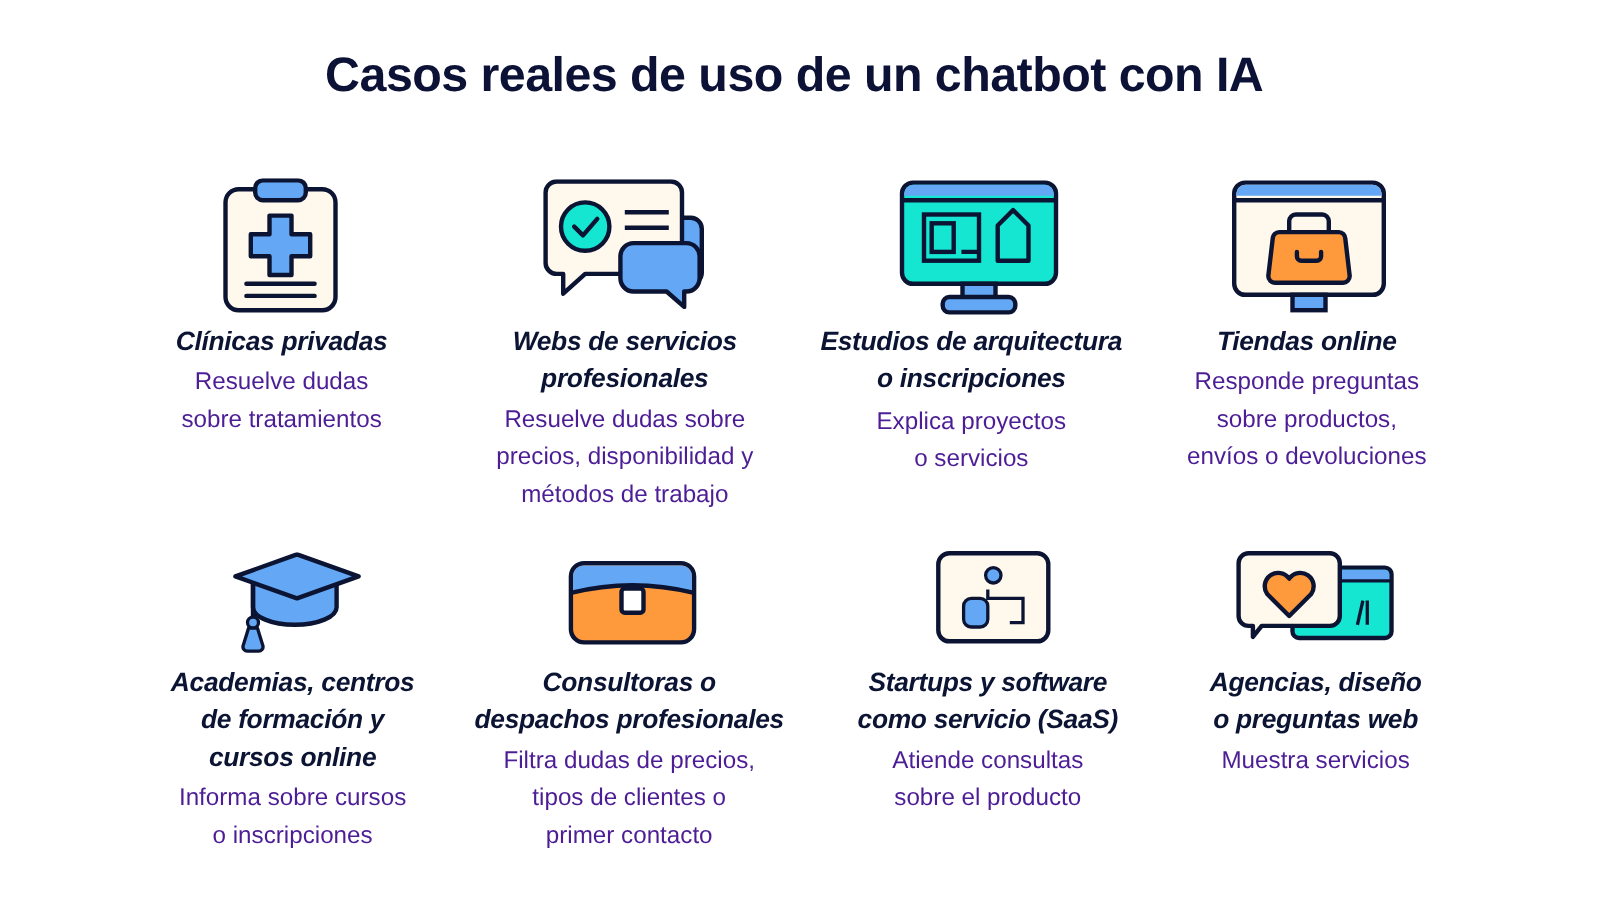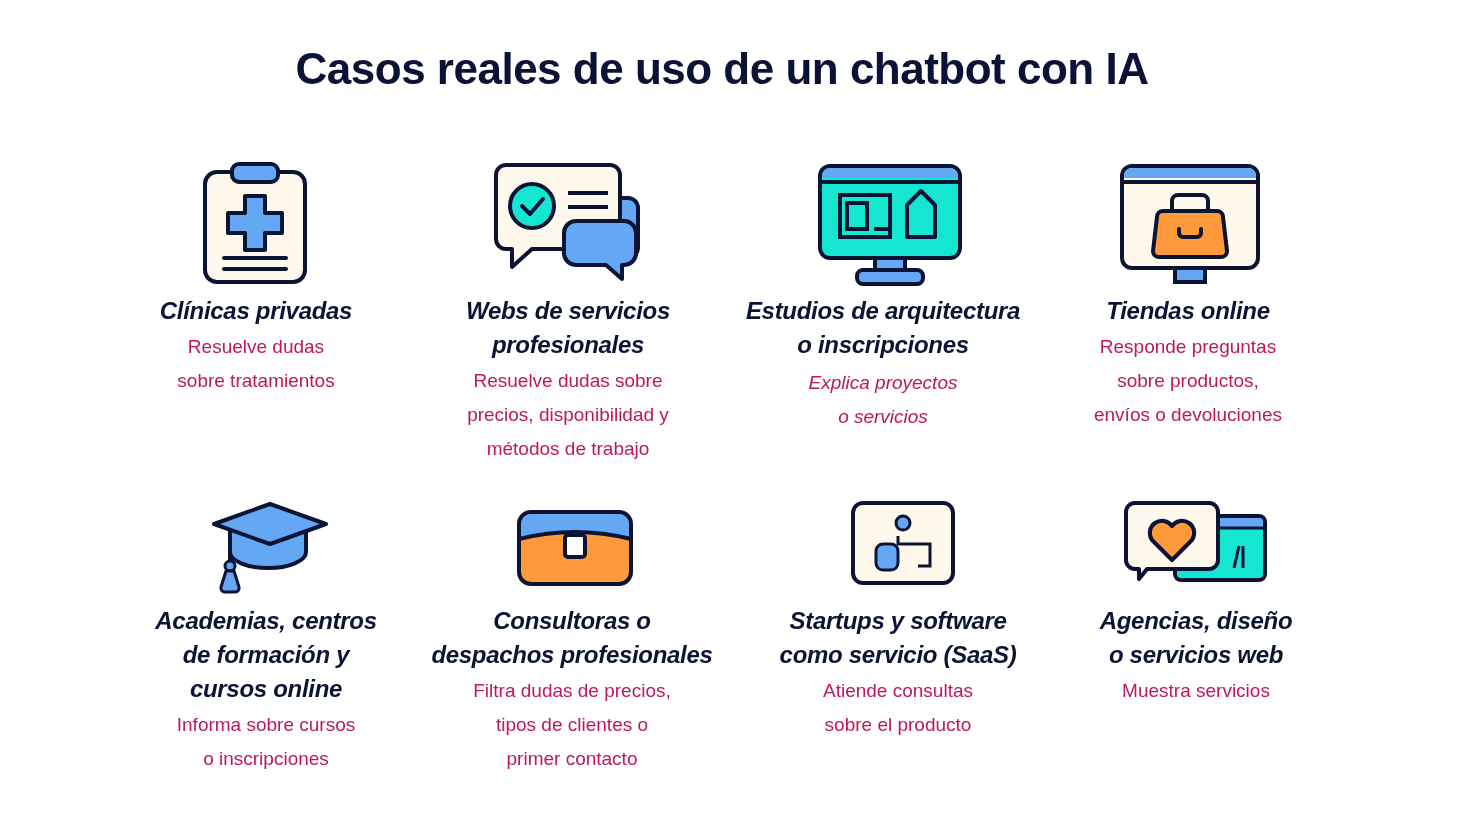--- a/index.html
+++ b/index.html
@@ -5,21 +5,21 @@
   * { box-sizing: border-box; margin: 0; padding: 0; }
   html, body { width: 1472px; height: 832px; background: #ffffff; overflow: hidden; }
   body { font-family: "Liberation Sans", "DejaVu Sans", sans-serif; color: #0c1433; position: relative; }
   .title {
     position: absolute; left: 0; top: 44px; width: 1444px; text-align: center;
     font-size: 44px; font-weight: bold; color: #0c1136; letter-spacing: -0.5px;
   }
   .card { position: absolute; width: 300px; text-align: center; }
   .icon { position: absolute; }
   .card-title { font-size: 24px; font-weight: bold; line-height: 34px; color: #0c1433; letter-spacing: -0.3px; font-style: italic; }
-  .card-desc { font-size: 19px; line-height: 34px; color: #be185d; margin-top: 2px; }
+  .card-desc { font-size: 22px; line-height: 34px; color: #4c1d95; margin-top: 2px; }
   svg { display: block; }
 </style>
 </head>
 <body>
 
 <div class="title">Casos reales de uso de un chatbot con IA</div>
 
 <div class="icon" style="left:202px; top:162px;">
   <svg width="106" height="124" viewBox="0 0 106 124">
     <rect x="3" y="10" width="100" height="110" rx="12" fill="#fff8ec" stroke="#0c1433" stroke-width="4"></rect>
@@ -86,21 +86,21 @@
     <div>precios, disponibilidad y</div>
     <div>métodos de trabajo</div>
   </div>
 </div>
 
 <div class="card" style="left:733px; top:294px;">
   <div class="card-title">
     <div>Estudios de arquitectura</div>
     <div>o inscripciones</div>
   </div>
-  <div class="card-desc" style="margin-top:4px;font-style:italic;">
+  <div class="card-desc" style="margin-top:4px;">
     <div>Explica proyectos</div>
     <div>o servicios</div>
   </div>
 </div>
 
 <div class="card" style="left:1038px; top:294px;">
   <div class="card-title">Tiendas online</div>
   <div class="card-desc">
     <div>Responde preguntas</div>
     <div>sobre productos,</div>
@@ -179,18 +179,18 @@
   </div>
   <div class="card-desc">
     <div>Atiende consultas</div>
     <div>sobre el producto</div>
   </div>
 </div>
 
 <div class="card" style="left:1046px; top:604px;">
   <div class="card-title">
     <div>Agencias, diseño</div>
-    <div>o servicios web</div>
+    <div>o preguntas web</div>
   </div>
   <div class="card-desc">
     <div>Muestra servicios</div>
   </div>
 </div>
 
 </body></html>

